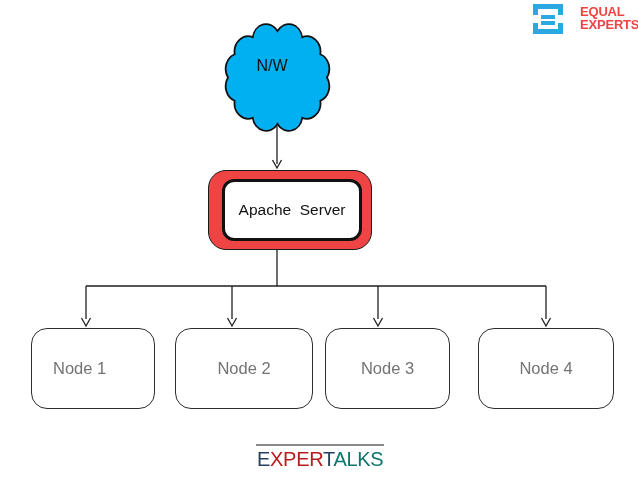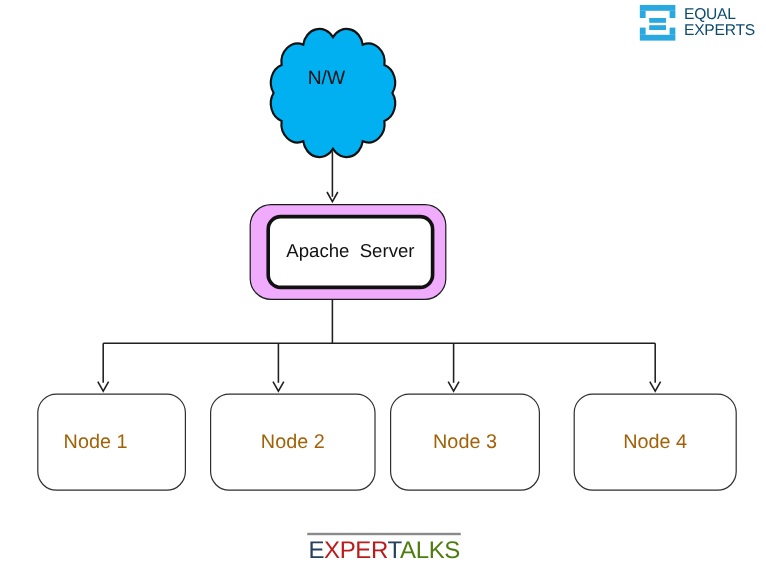--- a/index.html
+++ b/index.html
@@ -12,40 +12,40 @@
   
   .cloud-label{
     position:absolute;left:228px;top:56px;width:88px;height:20px;
     display:flex;align-items:center;justify-content:center;
     font-size:16px;color:#111;
   }
 
   
   .ee-logo{position:absolute;left:533px;top:4px;display:flex;align-items:flex-start;}
   .ee-icon{width:30px;height:30px;display:block;}
-  .ee-text{margin-left:7px;margin-top:1px;font-weight:400;font-size:13px;line-height:13px;
-    letter-spacing:-0.2px;color:#0c4a6e;}
+  .ee-text{margin-left:17px;margin-top:1px;font-weight:700;font-size:13px;line-height:13px;
+    letter-spacing:-0.2px;color:#ef4444;}
 
   
   .apache-outer{
     position:absolute;left:208px;top:170px;width:164px;height:80px;box-sizing:border-box;
-    border:1.5px solid #1a1a1a;border-radius:18px;background:#f0abfc;padding-left:11px;
+    border:1.5px solid #1a1a1a;border-radius:18px;background:#ef4444;padding-left:11px;
   }
   .apache-inner{
     position:absolute;inset:8px 9px 8px 13px;box-sizing:border-box;
     border:3px solid #111;border-radius:12px;background:#fff;
     display:flex;align-items:center;justify-content:center;
   }
   .apache-label{font-size:15.5px;white-space:pre;color:#111;}
 
   
   .node{
     position:absolute;top:328px;height:81px;box-sizing:border-box;background:#fff;
     border:1.3px solid #2e2e2e;border-radius:16px;
-    display:flex;align-items:center;justify-content:center;font-size:16.5px;color:#a16207;
+    display:flex;align-items:center;justify-content:center;font-size:16.5px;color:#737373;
   }
   .node1{left:31px;width:124px;justify-content:flex-start;padding-left:21px;}
   .node2{left:175px;width:138px;}
   .node3{left:325px;width:125px;}
   .node4{left:478px;width:136px;}
 
   
   .expertalks{
     position:absolute;left:256px;top:444px;display:inline-block;
     border-top:2px solid var(--rule,#8a8a8a);padding:2px 1px 0 1px;
@@ -128,16 +128,16 @@
     <span>Node 2</span>
   </div>
   <div class="node node3">
     <span>Node 3</span>
   </div>
   <div class="node node4">
     <span>Node 4</span>
   </div>
 
   <div class="expertalks">
-    <span class="wm"><span style="color: rgb(38, 64, 94);">E</span><span style="color: #b91c1c;">XPER</span><span style="color: rgb(38, 64, 94);">T</span><span style="color: #4d7c0f;">ALKS</span></span>
+    <span class="wm"><span style="color: rgb(38, 64, 94);">E</span><span style="color: #b91c1c;">XPER</span><span style="color: rgb(38, 64, 94);">T</span><span style="color: #0f766e;">ALKS</span></span>
   </div>
 
 </div>
 
 </body></html>

